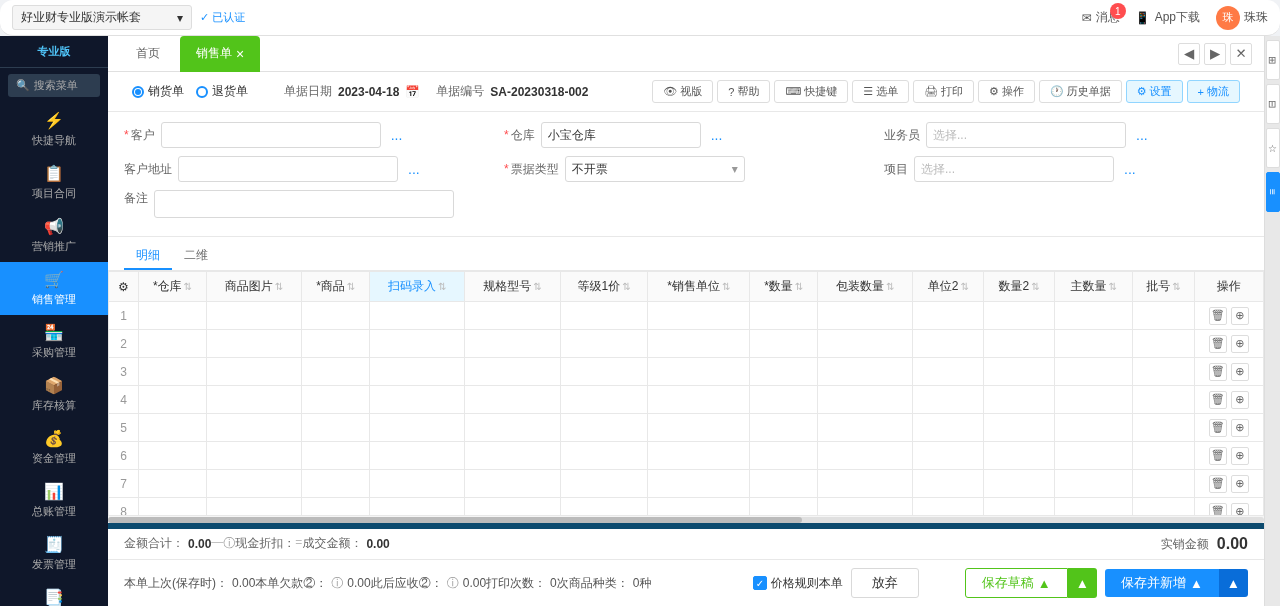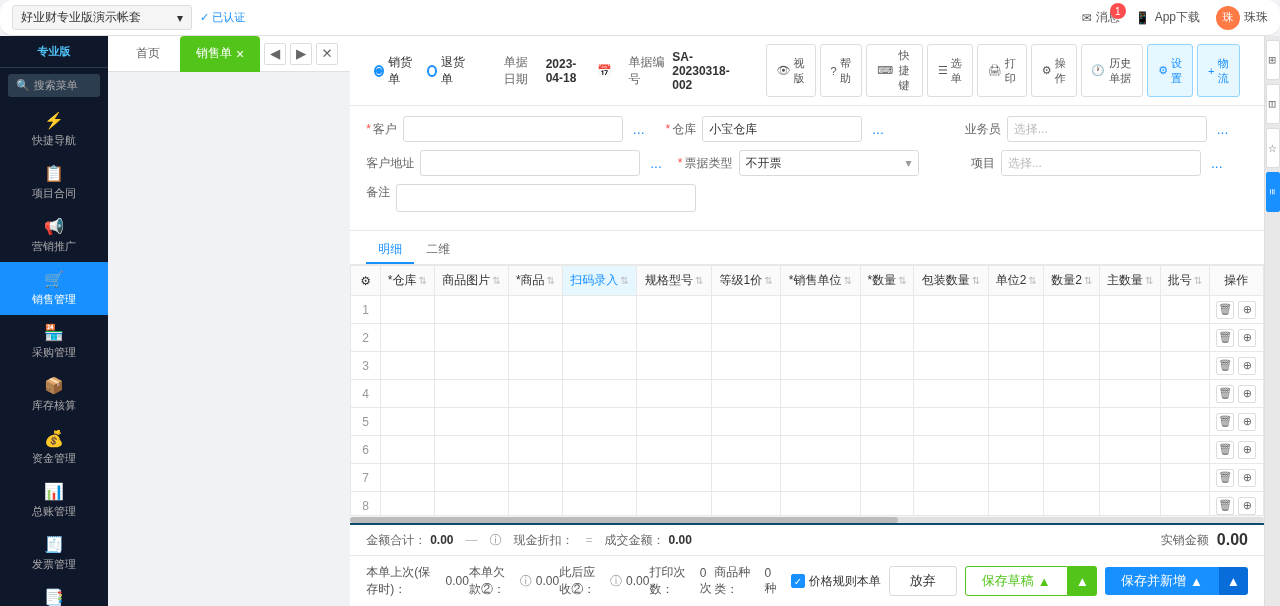--- a/index.html
+++ b/index.html
@@ -24,21 +24,21 @@
     .sidebar { width: 108px; background: #0f172a; display: flex; flex-direction: column; flex-shrink: 0; }
     .sidebar-logo { padding: 8px; text-align: center; border-bottom: 1px solid #2d3d50; }
     .sidebar-logo-text { color: #4fc3f7; font-size: 11px; font-weight: bold; }
     .sidebar-search { padding: 6px 8px; }
     .sidebar-search-btn { width: 100%; background: #2d3d50; border: none; color: #aaa; padding: 4px 8px; border-radius: 3px; font-size: 11px; cursor: pointer; display: flex; align-items: center; gap: 4px; }
     .sidebar-item { padding: 8px 4px; text-align: center; color: #aaa; cursor: pointer; display: flex; flex-direction: column; align-items: center; gap: 3px; font-size: 11px; }
     .sidebar-item.active { background: #1890ff; color: #fff; }
     .sidebar-item-icon { font-size: 16px; }
     
     
-    .content-area { flex: 1; display: flex; flex-direction: row; overflow: hidden; background: #f0f2f5; }
+    .content-area { flex: 1; display: flex; flex-direction: column; overflow: hidden; background: #f0f2f5; }
     
     
     .tab-bar { background: #fff; padding: 0 12px; display: flex; align-items: center; border-bottom: 1px solid #e0e0e0; height: 36px; flex-shrink: 0; gap: 4px; }
     .tab-item { padding: 8px 16px; font-size: 12px; color: #666; cursor: pointer; height: 36px; display: flex; align-items: center; gap: 4px; }
     .tab-item.active { color: #fff; background: #52c41a; border-radius: 4px 4px 0 0; }
     .tab-close { color: #fff; font-size: 14px; cursor: pointer; }
     .tab-nav { margin-left: auto; display: flex; gap: 4px; }
     .tab-nav-btn { width: 22px; height: 22px; border: 1px solid #ddd; background: #fff; cursor: pointer; display: flex; align-items: center; justify-content: center; color: #666; border-radius: 2px; }
     
     
@@ -89,40 +89,40 @@
     .col-sort { font-size: 10px; color: #bbb; }
     .action-icons { display: flex; justify-content: center; gap: 4px; }
     .action-icon { width: 18px; height: 18px; border: 1px solid #ddd; background: #fff; cursor: pointer; display: flex; align-items: center; justify-content: center; border-radius: 2px; color: #666; font-size: 11px; }
     
     
     .scroll-indicator { height: 8px; background: #f5f5f5; border-top: 1px solid #e8e8e8; flex-shrink: 0; position: relative; }
     .scroll-track { height: 6px; background: #e0e0e0; border-radius: 3px; margin: 1px 0; }
     .scroll-thumb { height: 6px; background: #bbb; border-radius: 3px; width: 60%; }
     
     
-    .bottom-summary { padding: 6px 16px; border-top: 2px solid #0c4a6e; background: #fff; flex-shrink: 0; display: flex; align-items: center; gap: 12px; }
+    .bottom-summary { padding: 6px 16px; border-top: 6px solid #0c4a6e; background: #fff; flex-shrink: 0; display: flex; align-items: flex-start; }
     .summary-item { display: flex; align-items: center; gap: 4px; font-size: 12px; }
     .summary-label { color: #666; }
     .summary-value { color: #333; font-weight: bold; }
     .summary-sep { color: #bbb; }
     .discount-icon { color: #999; cursor: pointer; font-size: 12px; }
     .summary-right { margin-left: auto; display: flex; align-items: center; gap: 8px; }
     .realized-label { color: #666; font-size: 12px; }
     .realized-value { font-size: 16px; font-weight: bold; color: #333; }
     
     
     .footer-bar { background: #fff; padding: 8px 16px; border-top: 1px solid #e8e8e8; display: flex; align-items: center; gap: 12px; flex-shrink: 0; }
     .footer-info { display: flex; gap: 0; flex: 1; }
     .footer-item { font-size: 12px; color: #555; display: flex; align-items: center; gap: 4px; }
     .footer-item .help-icon { color: #999; cursor: pointer; }
     .footer-actions { display: flex; align-items: center; gap: 8px; }
     .checkbox-item { display: flex; align-items: center; gap: 4px; font-size: 12px; cursor: pointer; }
     .checkbox { width: 14px; height: 14px; border: 1px solid #1890ff; background: #1890ff; border-radius: 2px; display: flex; align-items: center; justify-content: center; color: #fff; font-size: 10px; }
     .btn-abandon { padding: 5px 20px; border: 1px solid #d9d9d9; background: #fff; border-radius: 3px; cursor: pointer; font-size: 13px; color: #333; }
-    .btn-save-draft { padding: 5px 16px; background: #fff; border: 1px solid #52c41a; border-radius: 3px 0 0 3px; cursor: pointer; font-size: 13px; color: #52c41a; display: flex; align-items: center; gap: 4px; }
+    .btn-save-draft { padding: 5px 16px; background: #fff; border: 1px solid #52c41a; border-radius: 3px 0 0 3px; cursor: pointer; font-size: 13px; color: #52c41a; display: flex; align-items: center; gap: 4px; margin-left: 38px; }
     .btn-save-draft-arrow { padding: 5px 8px; background: #52c41a; border: none; border-radius: 0 3px 3px 0; cursor: pointer; color: #fff; }
     .btn-save-new { padding: 5px 16px; background: #1890ff; border: none; border-radius: 3px 0 0 3px; cursor: pointer; font-size: 13px; color: #fff; display: flex; align-items: center; gap: 4px; }
     .btn-save-new-arrow { padding: 5px 8px; background: #096dd9; border: none; border-radius: 0 3px 3px 0; cursor: pointer; color: #fff; }
     
     
     .right-panel { width: 16px; background: #e8e8e8; display: flex; flex-direction: column; align-items: center; padding: 4px 2px; gap: 4px; border-left: 1px solid #ddd; flex-shrink: 0; }
     .right-panel-btn { width: 14px; height: 40px; background: #fff; border: 1px solid #ddd; border-radius: 2px; cursor: pointer; display: flex; align-items: center; justify-content: center; font-size: 10px; color: #666; writing-mode: vertical-rl; }
     .right-panel-active { background: #1890ff; color: #fff; border-color: #1890ff; }
   </style>
 </head>

